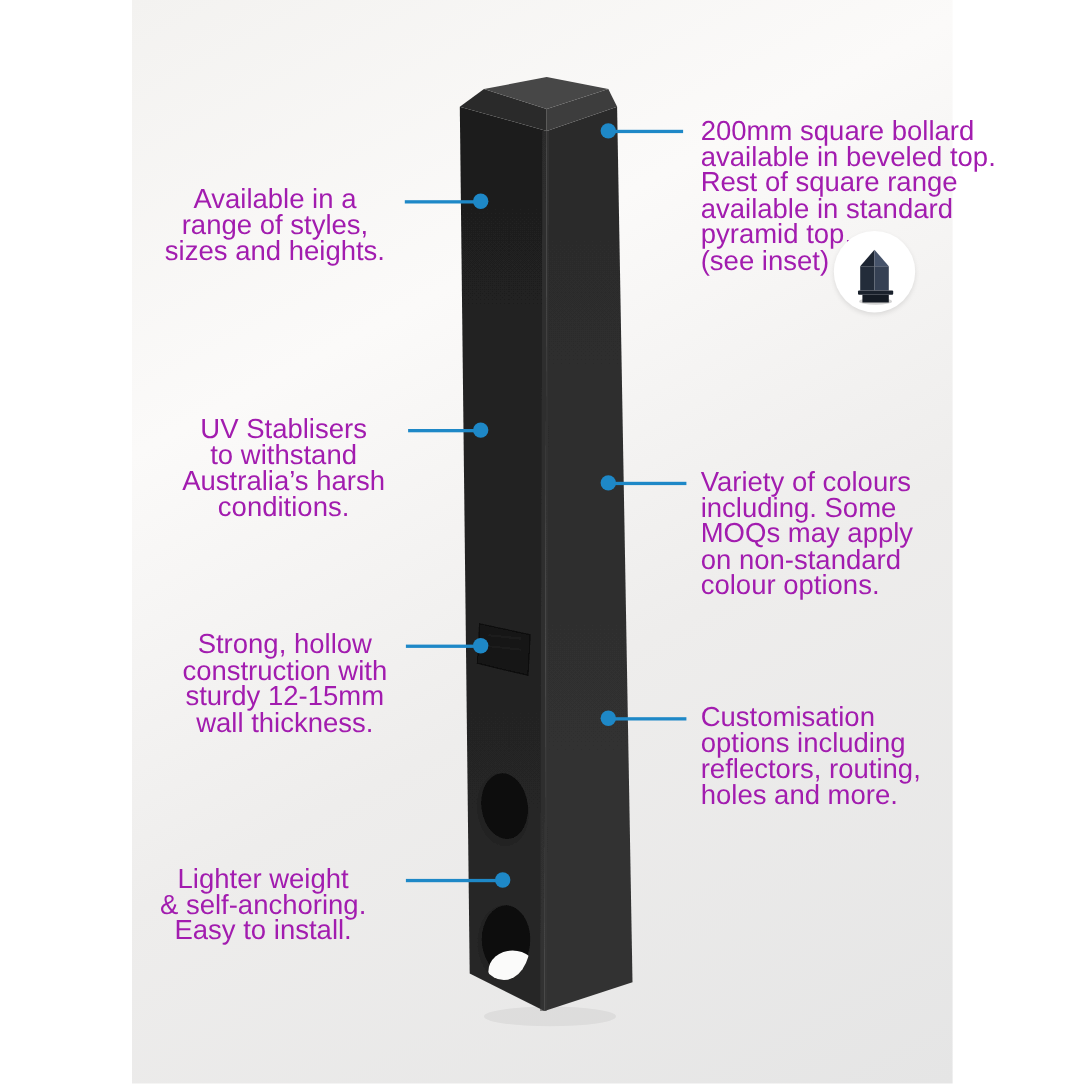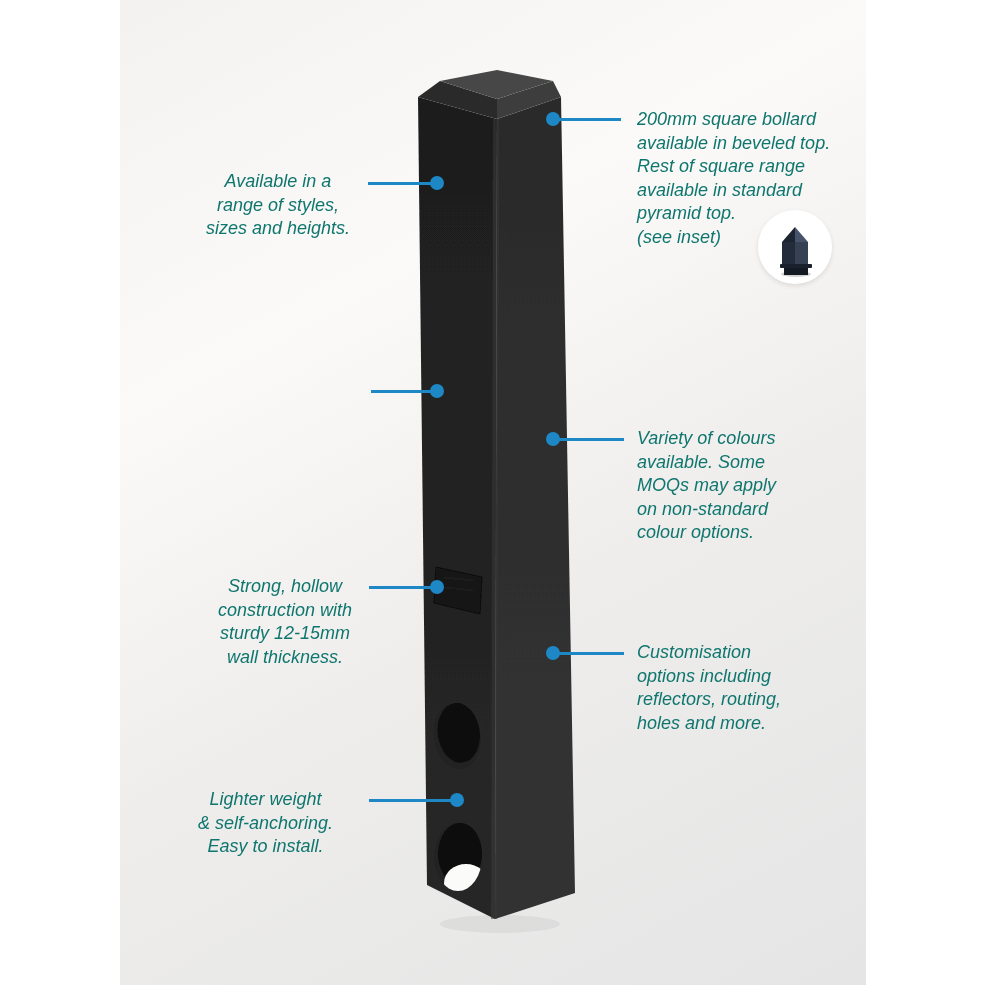--- a/index.html
+++ b/index.html
@@ -5,25 +5,24 @@
   html,body{margin:0;padding:0;}
   body{width:988px;height:988px;background:#ffffff;font-family:"Liberation Sans",sans-serif;}
   .stage{position:relative;width:988px;height:988px;overflow:hidden;background:#ffffff;}
   .panel{
     position:absolute;left:120px;top:0;width:746px;height:985px;
     background:linear-gradient(152deg,#f3f2f0 0%,#fbfaf9 30%,#eeedec 60%,#e5e5e5 100%);
   }
   .bollard-svg{position:absolute;left:0;top:0;}
   .callout{
     position:absolute;
-    color:#0f766e;
-    font-size:18px;
+    color:#a21caf;
+    font-size:25px;
     line-height:23.5px;
     white-space:pre-line;
-    font-style:italic;
   }
   .callout.left{text-align:center;}
   .callout.right{text-align:left;}
   .leader{position:absolute;height:3px;background:#1e88c7;}
   .dot{position:absolute;width:14px;height:14px;border-radius:50%;background:#1e88c7;}
   .inset-circle{
     position:absolute;left:758px;top:210px;width:74px;height:74px;
     border-radius:50%;background:#ffffff;overflow:hidden;
     box-shadow:0 2px 5px rgba(0,0,0,0.10);
   }
@@ -78,36 +77,40 @@
         <ellipse cx="458" cy="857" rx="24" ry="34" fill="#242424"></ellipse>
         <ellipse cx="460" cy="854" rx="22" ry="31" fill="#0b0b0b"></ellipse>
         <ellipse cx="466" cy="883" rx="22" ry="19" fill="#fbfbfa" clip-path="url(#hole2clip)"></ellipse>
       </g>
     </g>
   </svg>
 
   <div class="callout left" style="right:638px;top:170px">Available in a
 range of styles,
 sizes and heights.</div>
+  <div class="callout left" style="right:638px;top:379px">UV Stablisers
+to withstand
+Australia’s harsh
+conditions.</div>
   <div class="callout left" style="right:636px;top:575px">Strong, hollow
 construction with
 sturdy 12-15mm
 wall thickness.</div>
   <div class="callout left" style="right:655px;top:788px">Lighter weight
 &amp; self-anchoring.
 Easy to install.</div>
 
   <div class="callout right" style="left:637px;top:108px">200mm square bollard
 available in beveled top.
 Rest of square range
 available in standard
 pyramid top.
 (see inset)</div>
   <div class="callout right" style="left:637px;top:427px">Variety of colours
-available. Some
+including. Some
 MOQs may apply
 on non-standard
 colour options.</div>
   <div class="callout right" style="left:637px;top:641px">Customisation
 options including
 reflectors, routing,
 holes and more.</div>
 
   <div class="leader" style="left:368px;top:182px;width:69px"></div>
   <div class="dot" style="left:430px;top:176px"></div>

